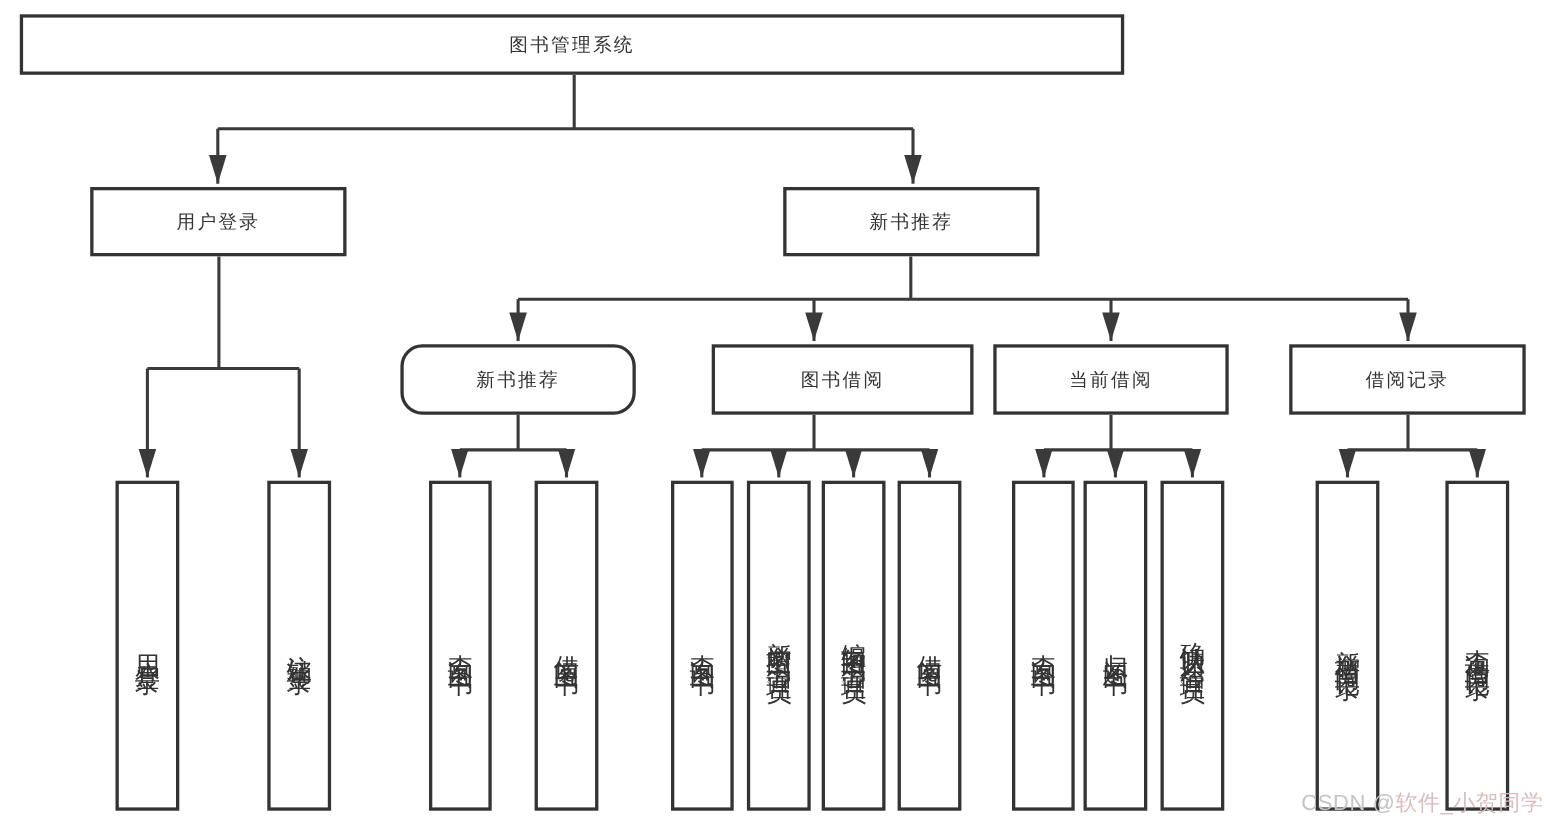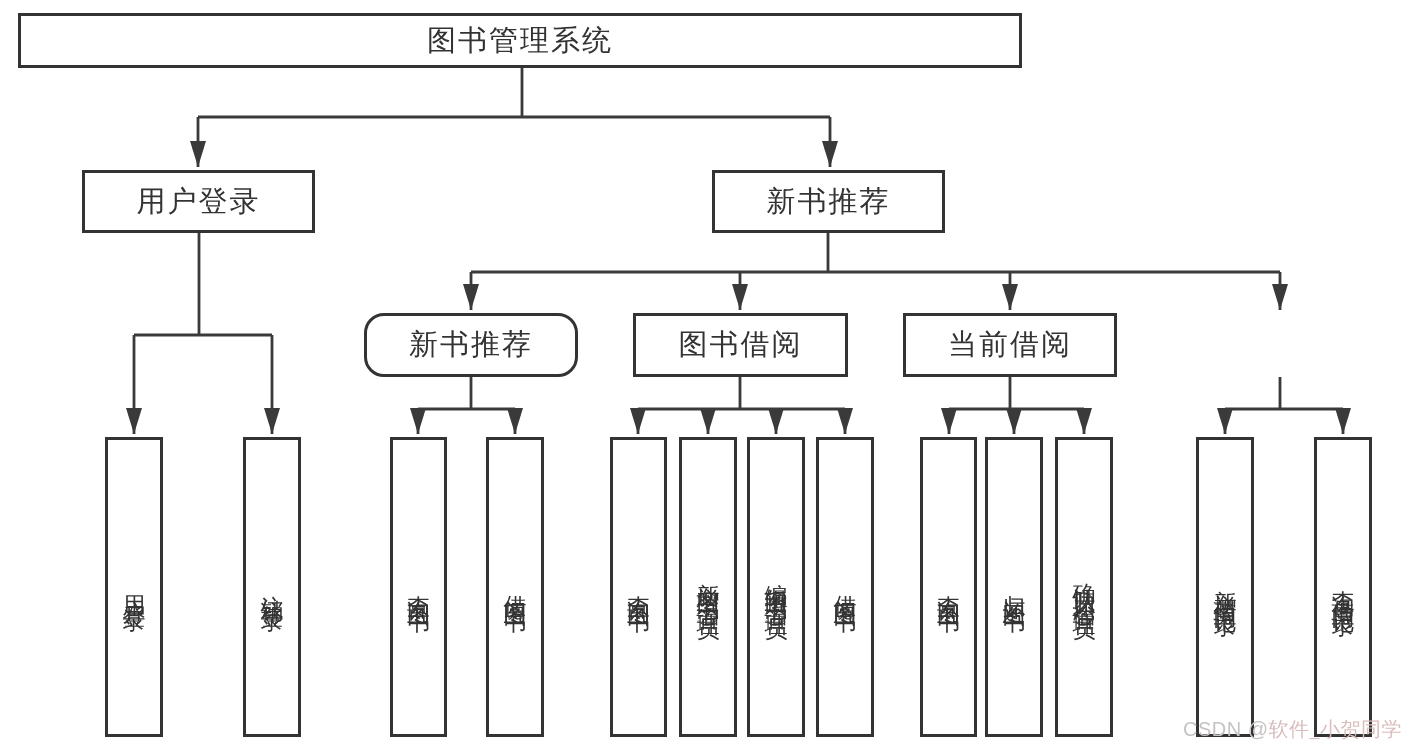--- a/index.html
+++ b/index.html
@@ -22,38 +22,38 @@
   #connectors{position:absolute;left:0;top:0;pointer-events:none;}
   #connectors path{stroke:var(--line);stroke-width:2.8;fill:none;}
   #connectors marker path{fill:var(--line);stroke:none;}
   .node{
     position:absolute;
     box-sizing:border-box;
     background:var(--fill);
     border:3px solid var(--border);
     display:flex;align-items:center;justify-content:center;
   }
-  .hbox{font-size:29px;letter-spacing:2px;white-space:nowrap;}
+  .hbox{font-size:17px;letter-spacing:2px;white-space:nowrap;}
   .vbox .vtext{
     writing-mode:vertical-rl;
     text-orientation:mixed;
     font-size:23px;
     letter-spacing:5px;
     line-height:1;
     white-space:nowrap;
   }
   #watermark{
     position:absolute;
     left:1183px;top:716px;
     font-size:20px;
     white-space:nowrap;
     letter-spacing:0.5px;
   }
   #watermark .wm-prefix{color:var(--wm-gray);}
-  #watermark .wm-author{color:var(--wm-pink);font-family:Liberation Serif, serif;}
+  #watermark .wm-author{color:var(--wm-pink);}
 </style>
 </head>
 <body>
 
 <div id="canvas">
 
   <svg id="connectors" width="1405" height="747" viewBox="0 0 1405 747">
     <defs>
       <marker id="arw" markerUnits="userSpaceOnUse" markerWidth="28" markerHeight="18" refX="26" refY="8" orient="auto">
         <path d="M0,0 L26,8 L0,16 Z"></path>
@@ -103,25 +103,28 @@
   <div class="node hbox" style="left:82px;top:170px;width:233px;height:63px;">
     <span>用户登录</span>
   </div>
   <div class="node hbox" style="left:712px;top:170px;width:233px;height:63px;">
     <span>新书推荐</span>
   </div>
 
   <div class="node hbox" style="left:364px;top:313px;width:214px;height:64px;border-radius:20px;">
     <span>新书推荐</span>
   </div>
-  <div class="node hbox" style="left:633px;top:313px;width:215px;height:64px;">
+  <div class="node hbox" style="left:647px;top:313px;width:238px;height:64px;">
     <span>图书借阅</span>
   </div>
   <div class="node hbox" style="left:903px;top:313px;width:214px;height:64px;justify-content:center;">
     <span>当前借阅</span>
+  </div>
+  <div class="node hbox" style="left:1172px;top:313px;width:215px;height:64px;">
+    <span>借阅记录</span>
   </div>
 
   <div class="node vbox" style="left:105px;top:437px;width:58px;height:300px;">
     <span class="vtext">用户登录</span>
   </div>
   <div class="node vbox" style="left:243px;top:437px;width:58px;height:300px;">
     <span class="vtext">注销登录</span>
   </div>
 
   <div class="node vbox" style="left:390px;top:437px;width:57px;height:300px;">

